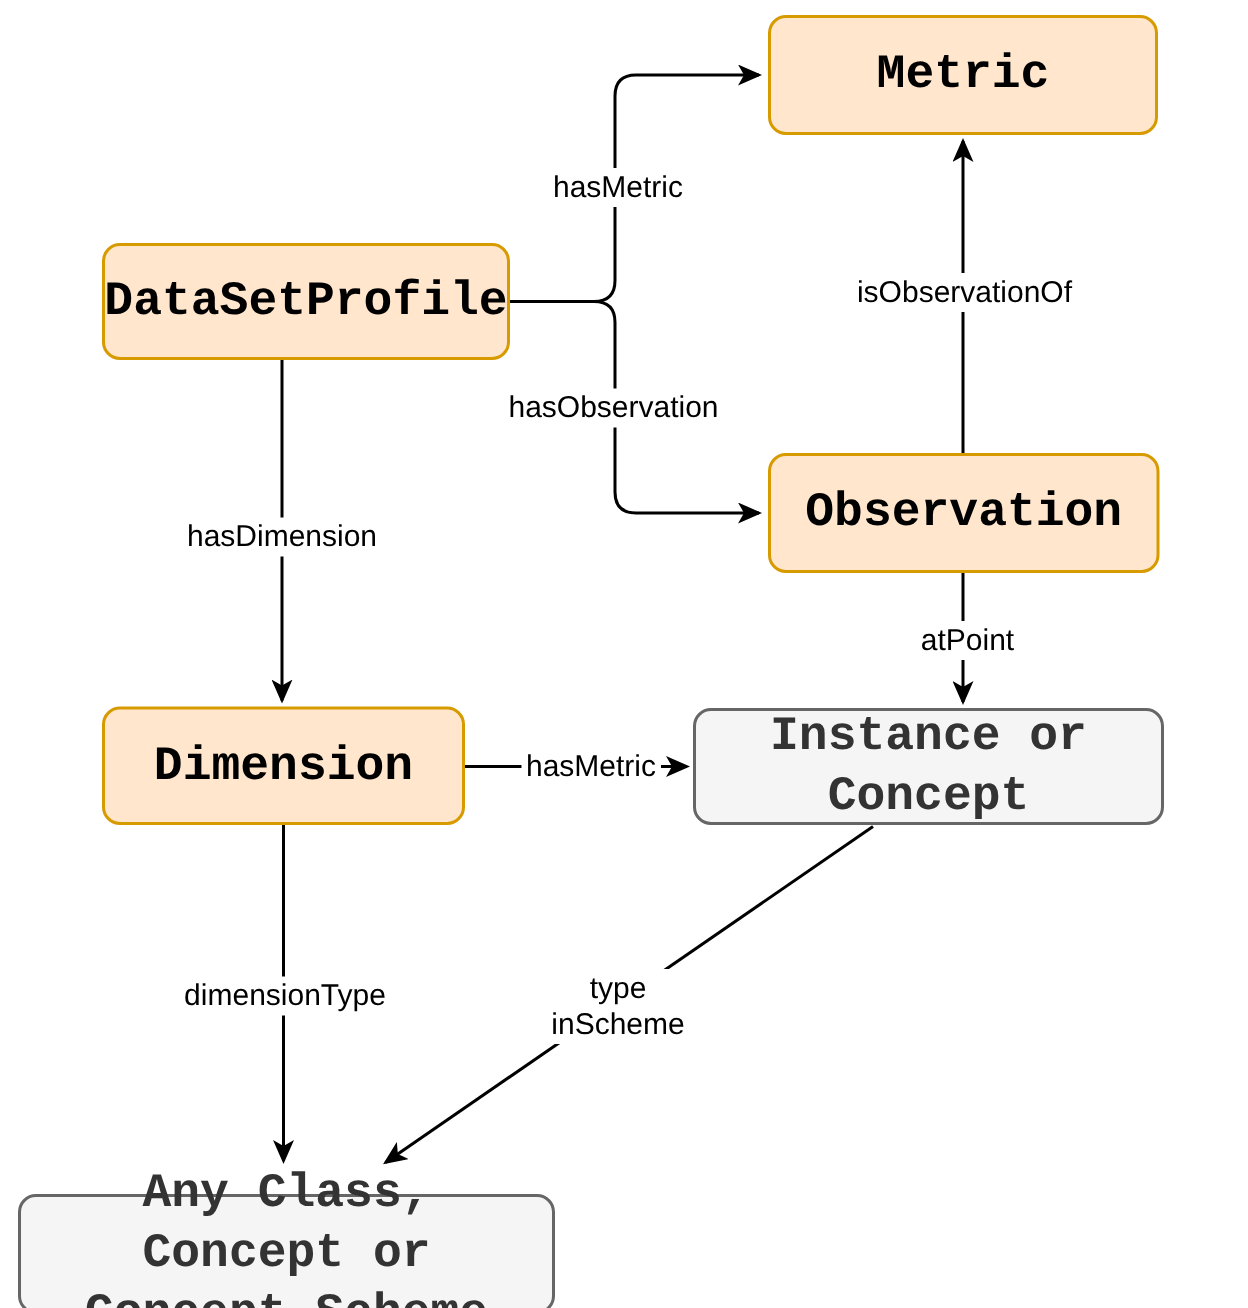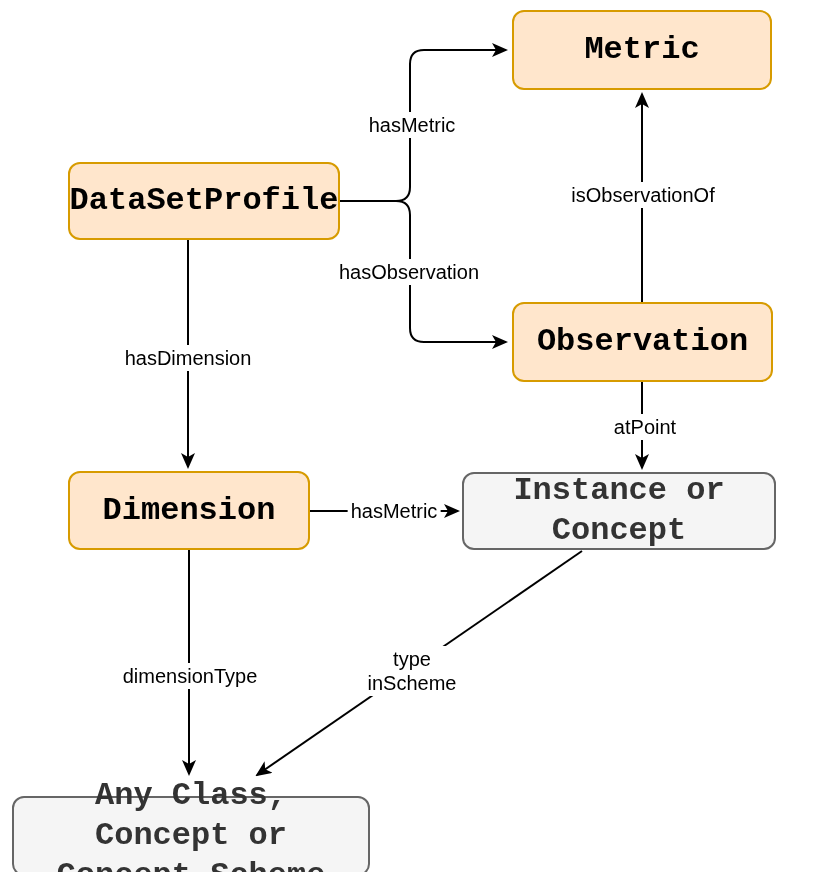--- a/index.html
+++ b/index.html
@@ -104,18 +104,18 @@
   <div class="edge-label" style="left:409px; top:272px;text-align:right;">hasObservation</div>
 
   <div class="edge-label" style="left:643px; top:195px;">isObservationOf</div>
 
   <div class="edge-label" style="left:188px; top:358px;">hasDimension</div>
 
   <div class="edge-label" style="left:645px; top:427px;">atPoint</div>
 
   <div class="edge-label" style="left:394px; top:511px;">hasMetric</div>
 
-  <div class="edge-label" style="left:190px; top:664px;margin-top:12px;">dimensionType</div>
+  <div class="edge-label" style="left:190px; top:664px;">dimensionType</div>
 
   <div class="edge-label" style="left:412px; top:671px;">type
 inScheme</div>
 
 </div>
 
 </body></html>

